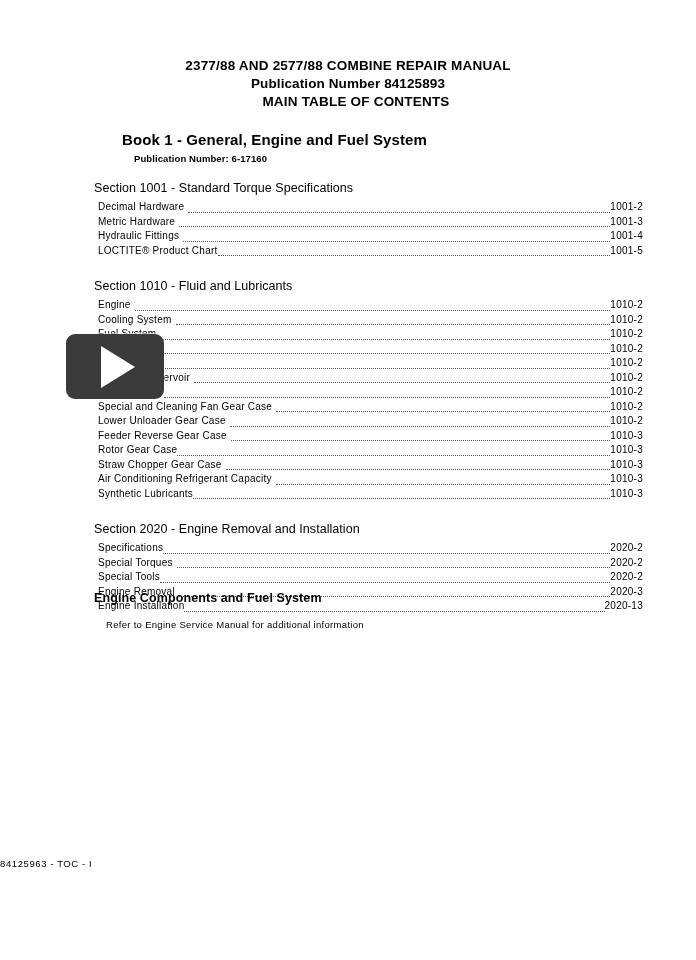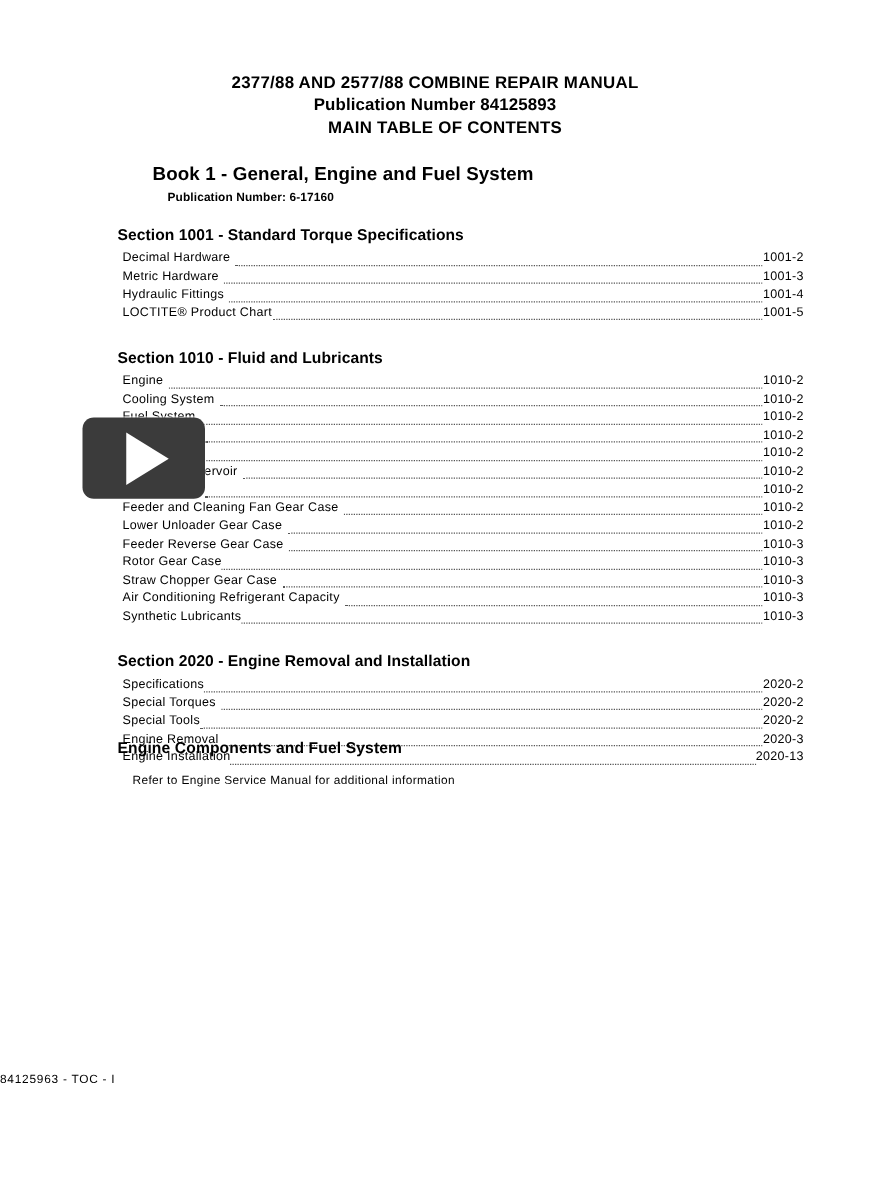--- a/index.html
+++ b/index.html
@@ -67,21 +67,21 @@
 
   
   .toc {
     position: absolute;
     left: 94px;
     top: 180px;
     width: 549px;
   }
   .section-block { margin-bottom: 0; }
   .section-heading {
-    font-weight: bold;
+    font-weight: normal;
     font-size: 12.5px;
     letter-spacing: 0.05px;
     line-height: 17px;
     margin-bottom: 3px;
     white-space: nowrap;
   }
   .entries { margin-left: 4px; }
 
   .entry {
     display: flex;
@@ -250,21 +250,21 @@
           <span class="label">Hydraulic Reservoir</span>
           <span class="leader"></span>
           <span class="pageno">1010-2</span>
         </div>
         <div class="entry gap">
           <span class="label">Axle Housing</span>
           <span class="leader"></span>
           <span class="pageno">1010-2</span>
         </div>
         <div class="entry gap">
-          <span class="label">Feeder and  Cleaning Fan Gear Case</span>
+          <span class="label">Special and  Cleaning Fan Gear Case</span>
           <span class="leader"></span>
           <span class="pageno">1010-2</span>
         </div>
         <div class="entry gap">
           <span class="label">Lower Unloader Gear Case</span>
           <span class="leader"></span>
           <span class="pageno">1010-2</span>
         </div>
         <div class="entry gap">
           <span class="label">Feeder Reverse Gear Case</span>

